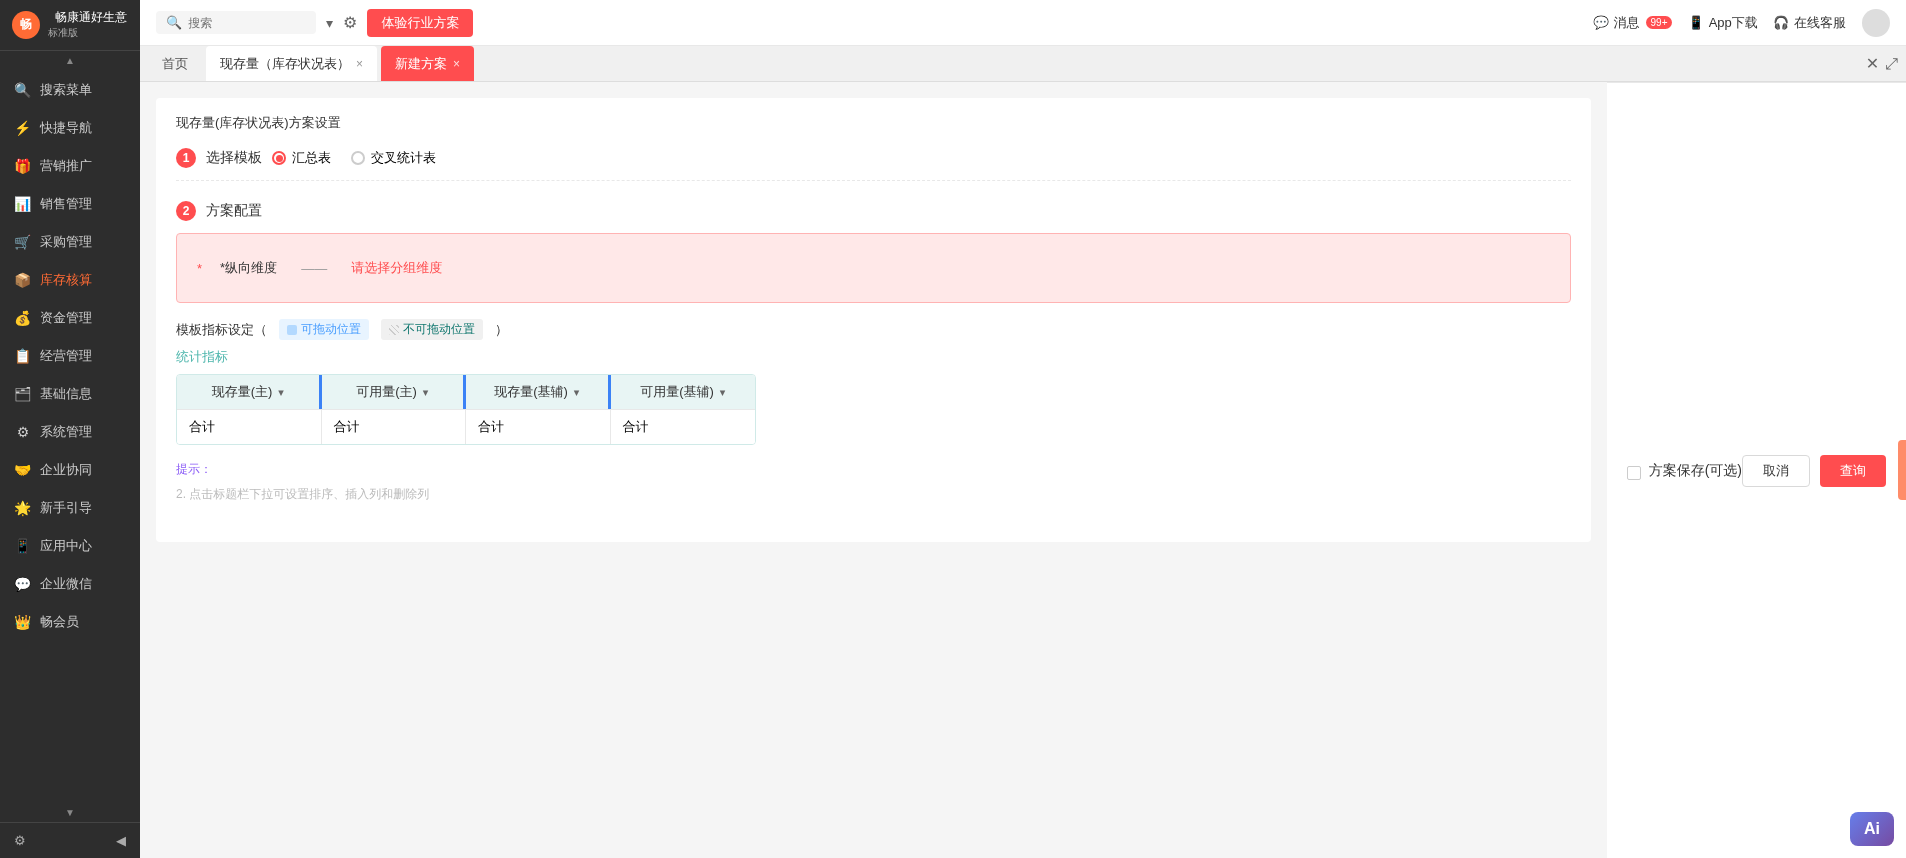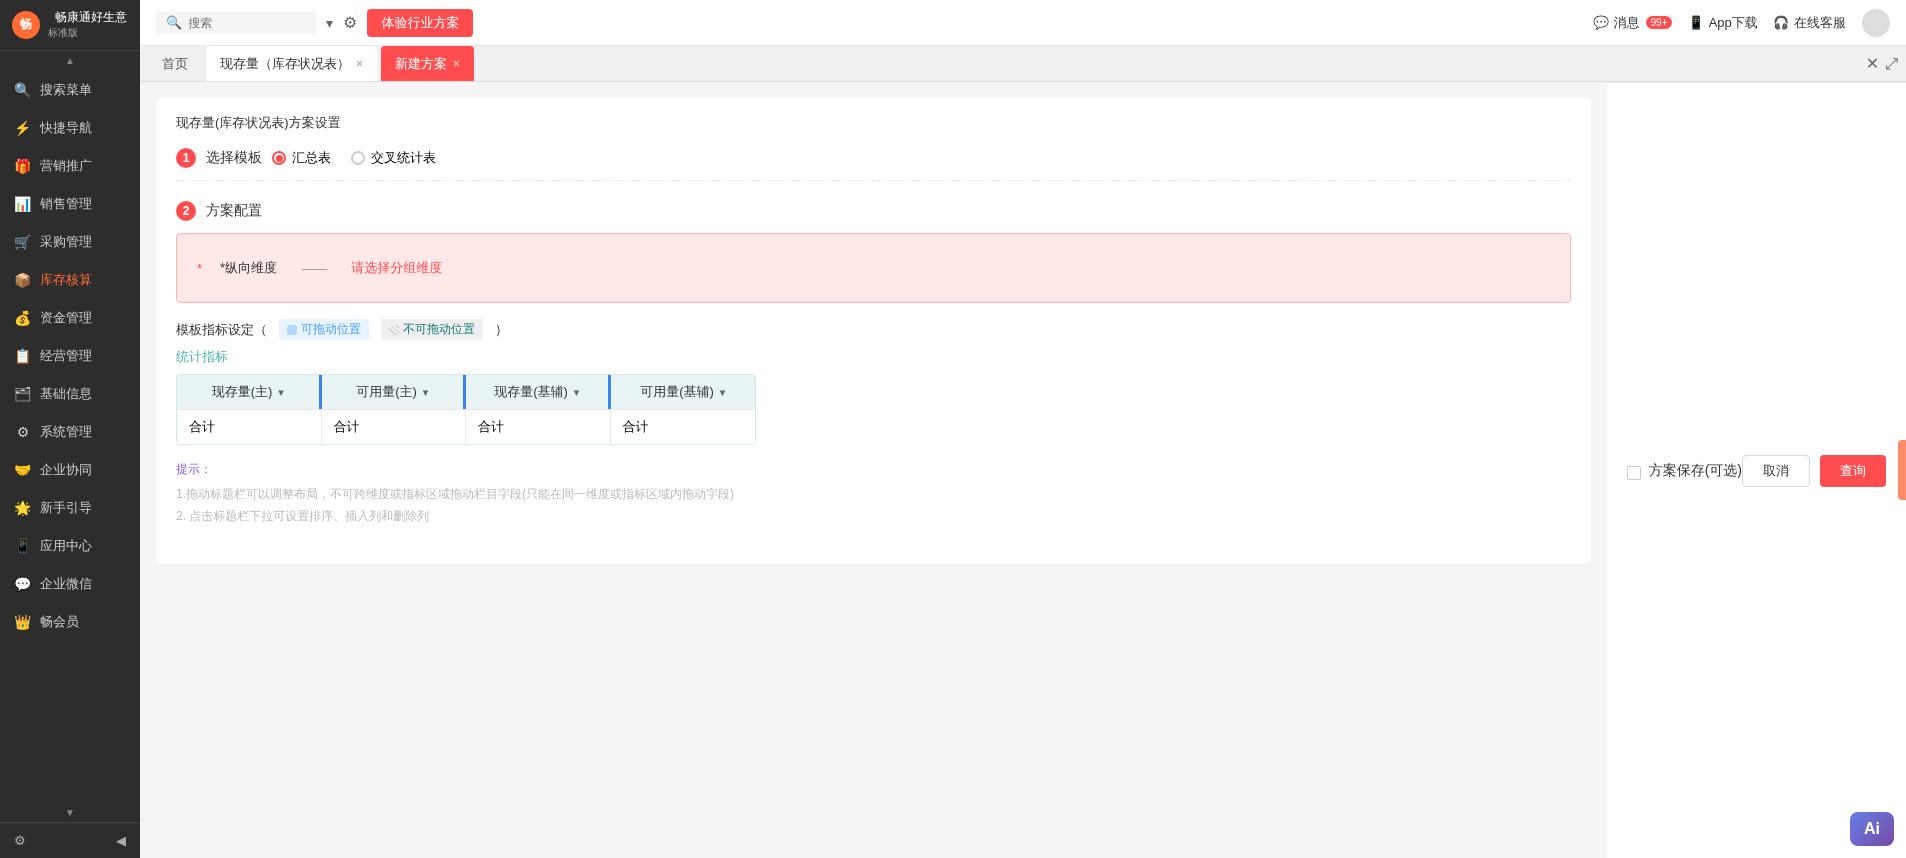--- a/index.html
+++ b/index.html
@@ -428,21 +428,20 @@
                 <div class="stats-data-cell">合计</div>
                 <div class="stats-data-cell">合计</div>
                 <div class="stats-data-cell">合计</div>
                 <div class="stats-data-cell">合计</div>
               </div>
             </div>
           </div>
 
           <div class="tips">
             <div class="tips-title">提示：</div>
-            <div class="tips-item">1.拖动标题栏可以调整布局，不可跨维度或指标区域拖动栏目字段(只能在同一维度或指标区域内拖动字段)</div>
             <div class="tips-item">2. 点击标题栏下拉可设置排序、插入列和删除列</div>
           </div>
         </div>
       </div>
     </div>
 
     <div class="bottom-bar">
       <div class="save-option">
         <div class="checkbox-box"></div>
         <span>方案保存(可选)</span>

